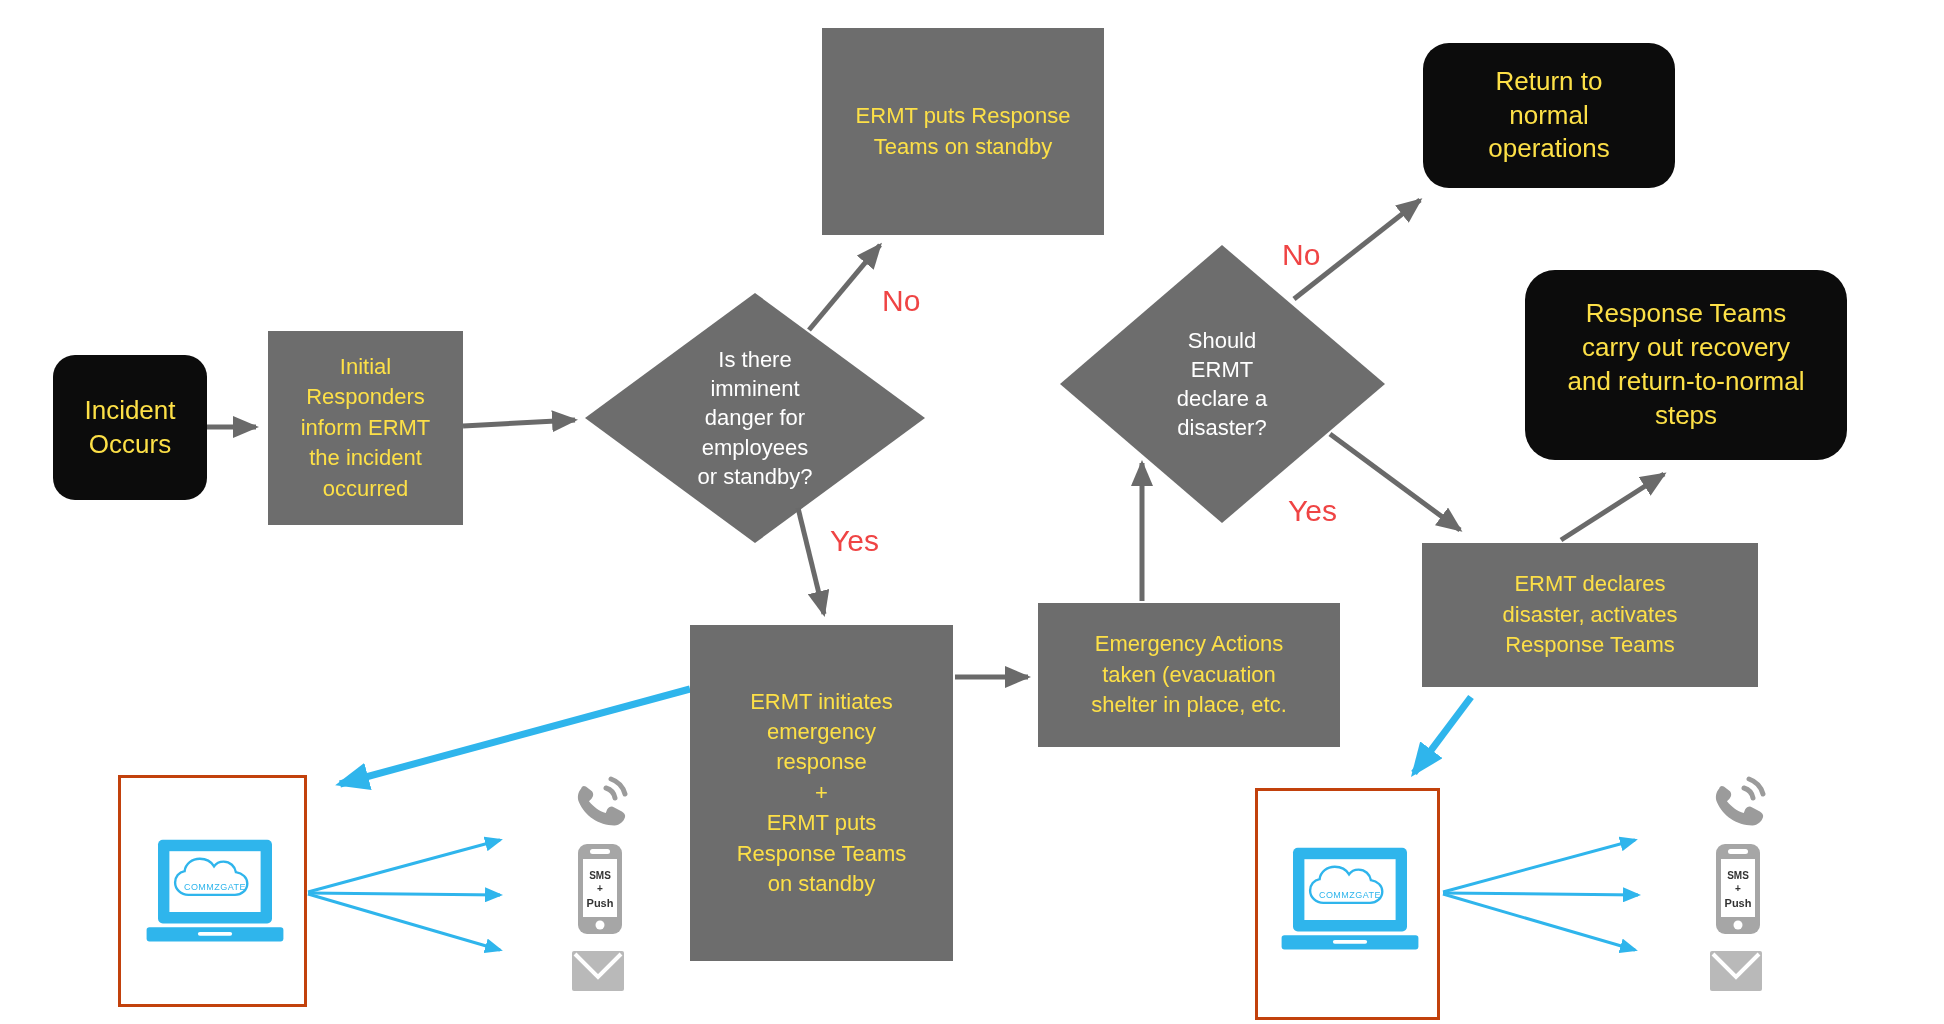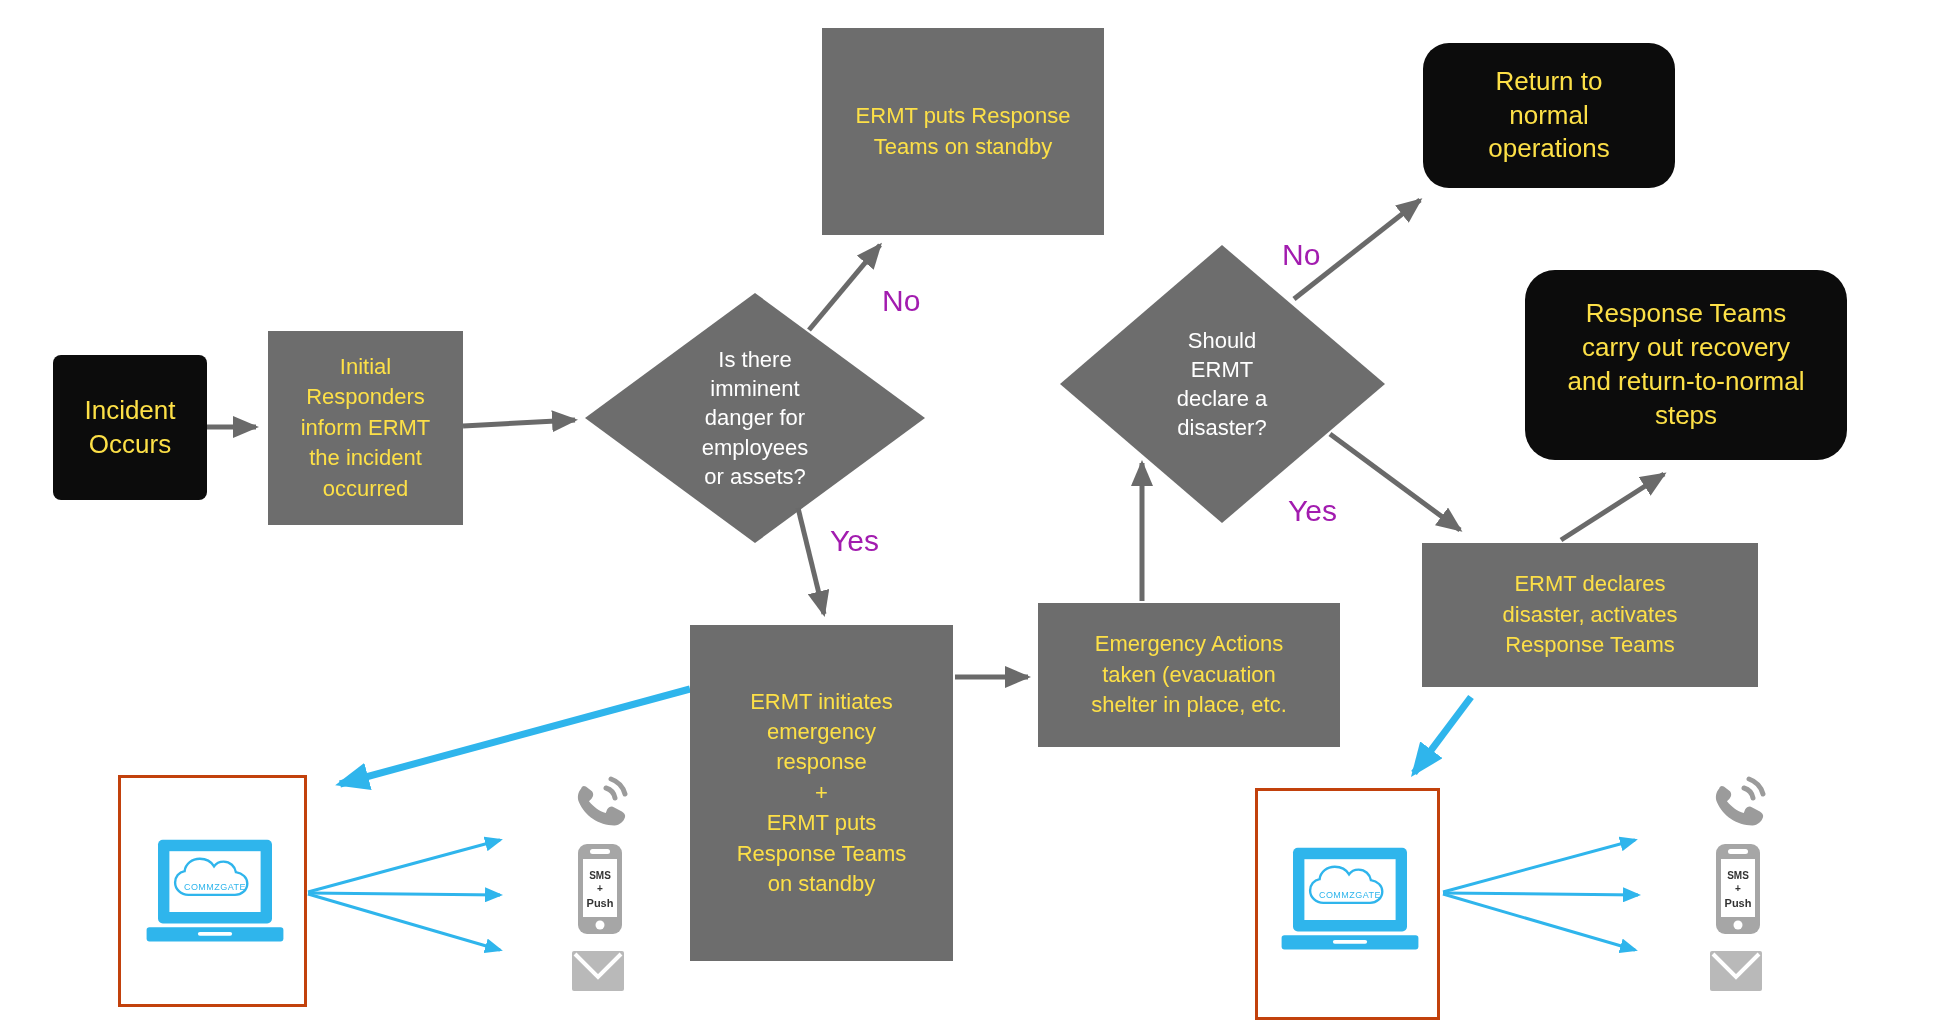--- a/index.html
+++ b/index.html
@@ -14,21 +14,21 @@
     text-align:center;color:#fde047;white-space:pre-line;box-sizing:border-box;
   }
   .gray{background:#6d6d6d;font-size:22px;line-height:1.38;}
   .black{background:#0c0c0c;border-radius:26px;font-size:26px;line-height:1.3;}
   .diamond-text{
     position:absolute;display:flex;align-items:center;justify-content:center;
     text-align:center;color:#ffffff;white-space:pre-line;font-size:22px;line-height:1.32;
     background:transparent;
   }
   .edge-label{
-    position:absolute;color:#a21caf;font-size:30px;white-space:nowrap;
+    position:absolute;color:#ef4444;font-size:30px;white-space:nowrap;
   }
   .comm-panel{
     position:absolute;border:3px solid #c2410c;background:#ffffff;box-sizing:border-box;
   }
   .laptop{position:absolute;}
   .icon{position:absolute;}
 </style>
 </head>
 <body>
 
@@ -69,34 +69,34 @@
         <line x1="308" y1="892" x2="500" y2="840" marker-end="url(#csh)"></line>
         <line x1="308" y1="893" x2="500" y2="895" marker-end="url(#csh)"></line>
         <line x1="308" y1="894" x2="500" y2="950" marker-end="url(#csh)"></line>
         <line x1="1443" y1="892" x2="1635" y2="840" marker-end="url(#csh)"></line>
         <line x1="1443" y1="893" x2="1638" y2="895" marker-end="url(#csh)"></line>
         <line x1="1443" y1="894" x2="1635" y2="950" marker-end="url(#csh)"></line>
       </g>
     </g>
   </svg>
 
-  <div class="node black" style="left:53px;top:355px;width:154px;height:145px;border-radius:8px;">Incident
+  <div class="node black" style="left:53px;top:355px;width:154px;height:145px;border-radius:22px;">Incident
 Occurs</div>
 
   <div class="node gray" style="left:268px;top:331px;width:195px;height:194px;">Initial
 Responders
 inform ERMT
 the incident
 occurred</div>
 
   <div class="diamond-text" style="left:655px;top:330px;width:200px;height:176px;">Is there
 imminent
 danger for
 employees
-or assets?</div>
+or standby?</div>
 
   <div class="node gray" style="left:822px;top:28px;width:282px;height:207px;">ERMT puts Response
 Teams on standby</div>
 
   <div class="node gray" style="left:690px;top:625px;width:263px;height:336px;">ERMT initiates
 emergency
 response
 +
 ERMT puts
 Response Teams

